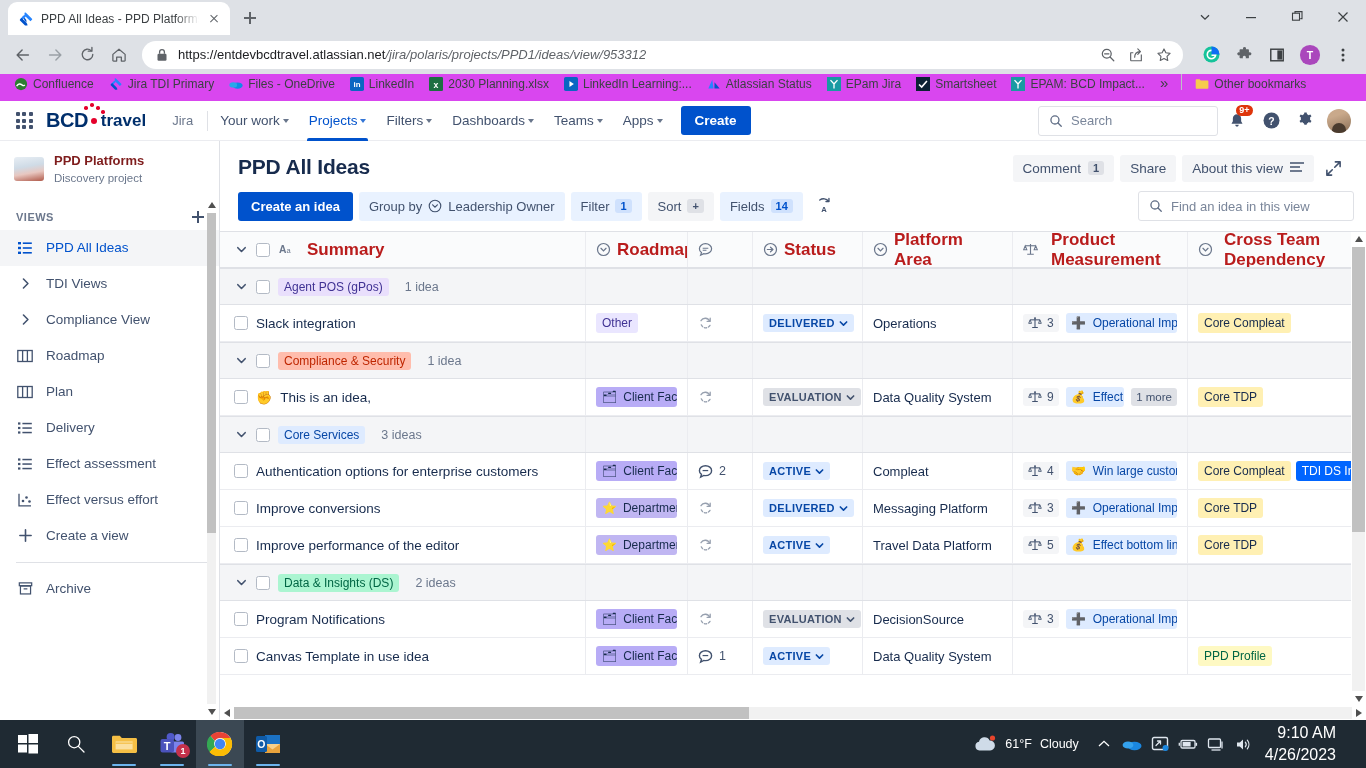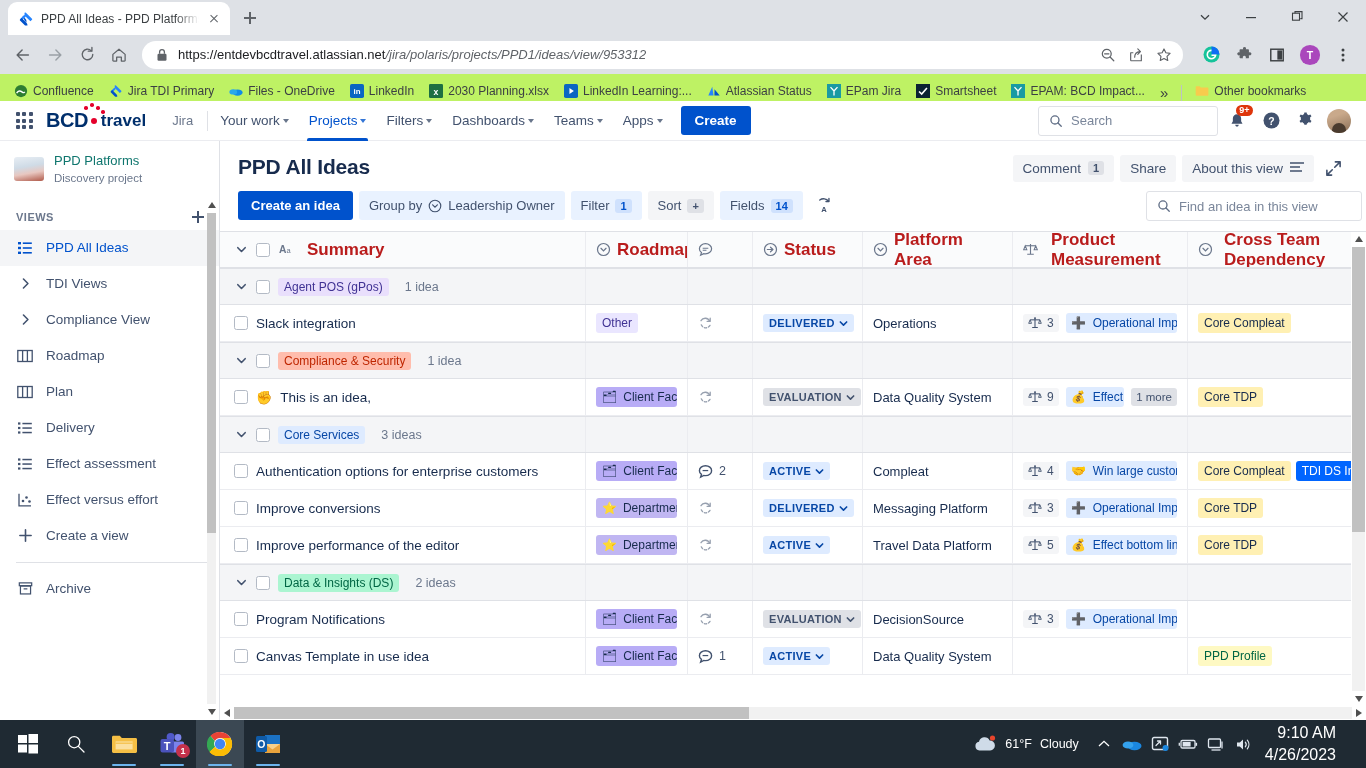--- a/index.html
+++ b/index.html
@@ -47,21 +47,21 @@
     flex:1; height:28px; background:#fff; border-radius:14px; display:flex; align-items:center;
     padding:0 6px 0 14px; margin:0 6px; gap:10px; min-width:0;
   }
   .omnibox .url { font-size:13px; color:#202124; white-space:nowrap; overflow:hidden; flex:1; }
   .omnibox .url .dom { color:#202124; }
   .omnibox .url .path { color:#5f6368;font-style:italic; }
   .omni-actions { display:flex; align-items:center; gap:2px; }
   .omni-actions .navicon { width:26px; height:26px; }
   .ext-icons { display:flex; align-items:center; gap:3px; padding-left:5px; }
 
-  .bookmarks { height:27px; background:#bef264; display:flex; align-items:flex-end; padding:0 8px; gap:3px; font-size:12px; color:#3c4043; }
+  .bookmarks { height:27px; background:#d946ef; display:flex; align-items:flex-start; padding:0 8px; gap:3px; font-size:12px; color:#3c4043; }
   .bm { display:flex; align-items:center; gap:5px; padding:3px 6px; border-radius:4px; white-space:nowrap; }
   .bm-ico { width:14px; height:14px; flex:0 0 14px; position:relative; }
   .bm-sep { width:1px; height:16px; background:#bdc1c6; margin:0 4px; }
 
   
   .viewport { height:619px; background:#fff; display:flex; flex-direction:column; position:relative; }
 
   .jira-top {
     height:40px; background:#fff; border-bottom:1px solid #ebecf0;
     display:flex; align-items:center; padding:0 12px; gap:4px; flex:0 0 40px;
@@ -92,21 +92,21 @@
   .avatar { width:24px; height:24px; border-radius:50%; background:linear-gradient(160deg,#c9a98b 30%,#8a6f56); overflow:hidden; position:relative; }
   .avatar::after { content:""; position:absolute; left:5px; top:14px; width:14px; height:14px; border-radius:50% 50% 0 0; background:#4a3b2e; }
 
   .body-row { flex:1; display:flex; min-height:0; }
 
   
   .sidebar { width:220px; background:#fff; border-right:1px solid #dfe1e6; display:flex; flex-direction:column; position:relative; flex:0 0 220px; }
   .proj-head { display:flex; gap:10px; padding:12px 12px 12px 14px; align-items:center; }
   .proj-avatar { width:30px; height:24px; border-radius:3px; flex:0 0 30px;
     background:linear-gradient(170deg,#e8eef4 0%,#cfdbe6 40%,#e8c7c0 65%,#b05a4a 100%); }
-  .proj-name { font-size:13px; font-weight:normal; color:#0f766e; line-height:1.3; }
+  .proj-name { font-size:13px; font-weight:bold; color:#7f1d1d; line-height:1.3; }
   .proj-sub { font-size:11.5px; color:#6b778c; line-height:1.4; }
   .views-head { display:flex; align-items:center; padding:10px 12px 4px 16px; }
   .views-head .lbl { font-size:11px; font-weight:bold; color:#6b778c; letter-spacing:.5px; flex:1; }
   .plusbtn { width:18px; height:18px; position:relative; }
   .plusbtn::before,.plusbtn::after { content:""; position:absolute; background:#42526e; }
   .plusbtn::before { left:3px; top:8.2px; width:12px; height:1.6px; }
   .plusbtn::after  { left:8.2px; top:3px; width:1.6px; height:12px; }
   .side-item { height:36px; display:flex; align-items:center; gap:12px; padding:0 12px 0 16px; font-size:13.5px; color:#42526e; }
   .side-item.sel { background:#f4f5f7; color:#0052cc; font-weight:500; }
   .side-ico { width:18px; height:18px; flex:0 0 18px; display:flex; align-items:center; justify-content:center; }
@@ -118,21 +118,21 @@
 
   
   .main { flex:1; min-width:0; display:flex; flex-direction:column; background:#fff; position:relative; }
   .main-head { padding:14px 20px 0 18px; }
   .page-title { font-size:21px; font-weight:600; color:#172b4d; letter-spacing:-.2px; }
   .head-actions { position:absolute; right:20px; top:14px; display:flex; align-items:center; gap:6px; }
   .hbtn { font-size:13.5px; color:#42526e; padding:6px 10px; border-radius:3px; background:#f4f5f7; display:flex; align-items:flex-start; gap:7px; }
   .count-pill { background:#dfe1e6; color:#42526e; font-size:11px; border-radius:3px; padding:1px 5px; font-weight:600; }
   .expand-ico { width:26px; height:26px; display:flex; align-items:center; justify-content:center; }
 
-  .toolbar { display:flex; align-items:flex-start; gap:6px; padding:12px 4px 10px 18px; }
+  .toolbar { display:flex; align-items:center; gap:6px; padding:12px 12px 10px 18px; }
   .tbtn { font-size:13px; color:#42526e; padding:7px 10px; border-radius:3px; display:flex; align-items:center; gap:6px; background:#f4f5f7; white-space:nowrap; }
   .tbtn.blue { background:#e9f2ff; }
   .tbtn.primary { background:#0052cc; color:#fff; font-weight:600; padding:7px 13px; }
   .pill-b { background:#cfe1fd; color:#0052cc; font-size:11px; font-weight:600; border-radius:3px; padding:1px 5px; }
   .pill-g { background:#dfe1e6; color:#42526e; font-size:11px; font-weight:600; border-radius:3px; padding:1px 5px; }
   .find-box { margin-left:auto; width:216px; height:30px; border:1px solid #dfe1e6; border-radius:3px;
     display:flex; align-items:center; gap:8px; padding:0 10px; color:#7a869a; font-size:13px; }
 
   
   .table-wrap { flex:1; min-height:0; position:relative; overflow:hidden; border-top:1px solid #dfe1e6; }

